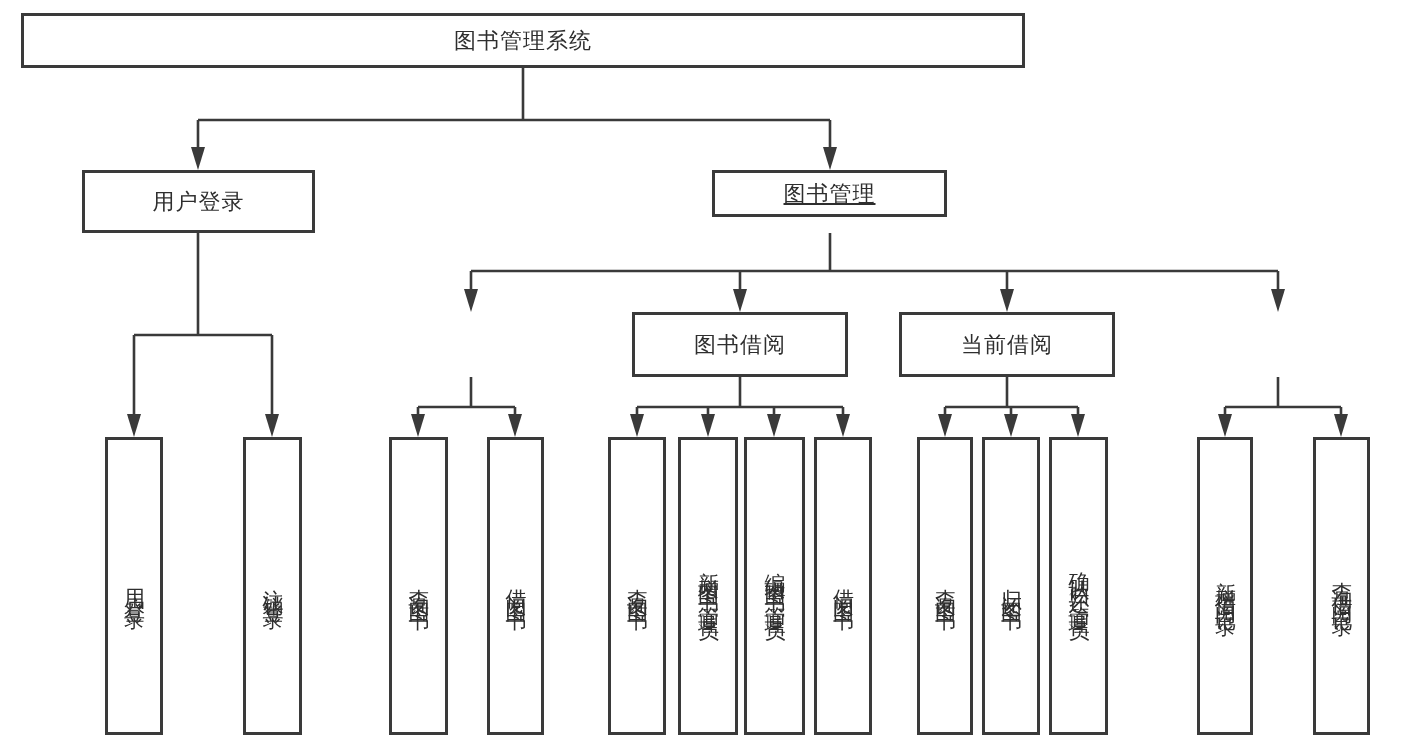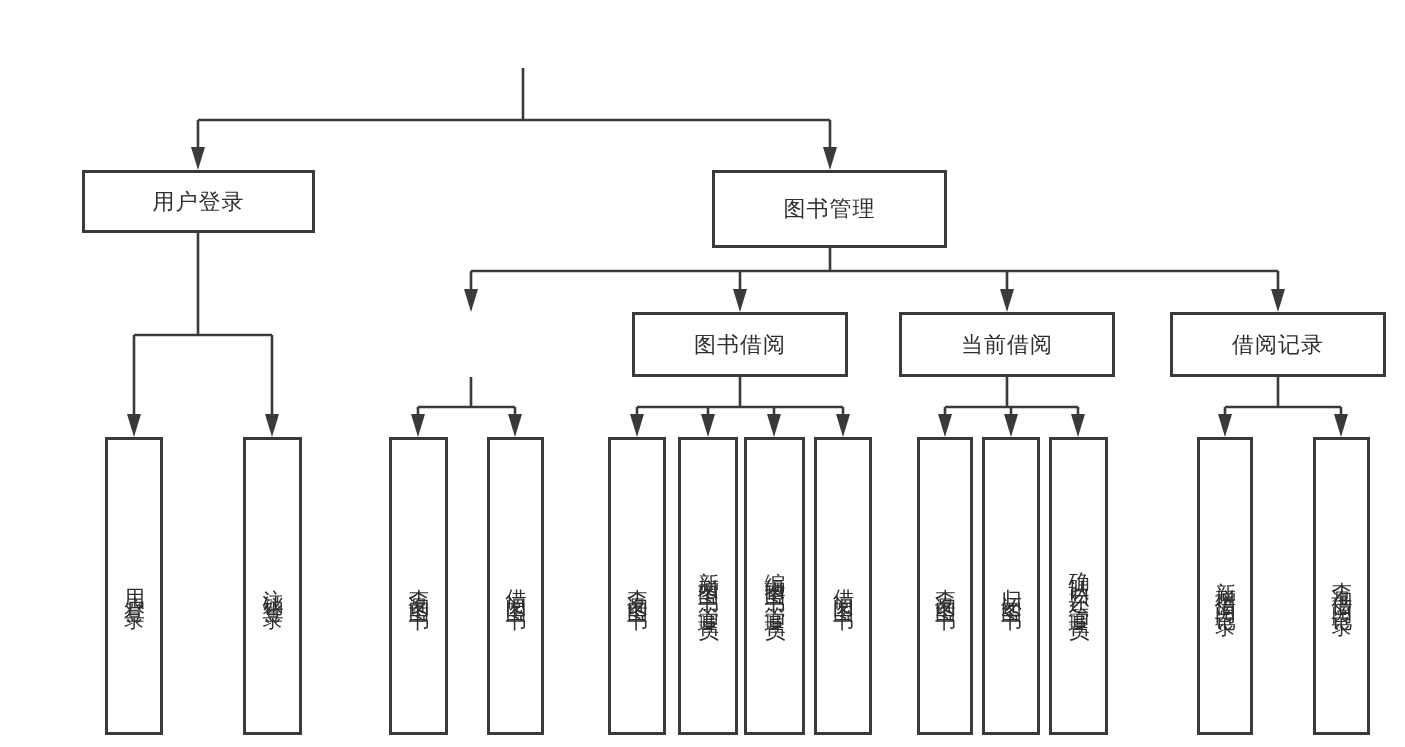--- a/index.html
+++ b/index.html
@@ -32,21 +32,21 @@
   .vbox span{
     writing-mode:vertical-rl;
     font-size:21px;
     letter-spacing:7px;
     line-height:1;
     white-space:nowrap;
   }
   
   #n-root{left:21px;top:13px;width:1004px;height:55px;}
   #n-user-login{left:82px;top:170px;width:233px;height:63px;}
-  #n-book-mgmt{left:712px;top:170px;width:235px;height:78px;}
+  #n-book-mgmt{left:712px;top:170px;width:235px;height:47px;text-decoration:underline;}
   #n-new-book{left:363px;top:312px;width:216px;height:65px;}
   #n-book-borrow{left:632px;top:312px;width:216px;height:65px;}
   #n-current-borrow{left:899px;top:312px;width:216px;height:65px;}
   #n-borrow-records{left:1170px;top:312px;width:216px;height:65px;}
   
   .vbox{top:437px;height:298px;}
   #n-leaf-login{left:105px;width:58px;}
   #n-leaf-logout{left:243px;width:59px;}
   #n-leaf-query1{left:389px;width:59px;}
   #n-leaf-borrow1{left:487px;width:57px;}
@@ -116,36 +116,36 @@
       <path class="head" d="M1071 414 L1085 414 L1078 437 Z"></path>
     </g>
 
     <g>
       <path class="wire" d="M1278 377 V407 M1225 407 H1341 M1225 407 V417 M1341 407 V417"></path>
       <path class="head" d="M1218 414 L1232 414 L1225 437 Z"></path>
       <path class="head" d="M1334 414 L1348 414 L1341 437 Z"></path>
     </g>
   </svg>
 
+  <div class="node hbox" id="n-root">
+    <span>图书管理系统</span>
+  </div>
 
   <div class="node hbox" id="n-user-login">
     <span>用户登录</span>
   </div>
   <div class="node hbox" id="n-book-mgmt">
     <span>图书管理</span>
   </div>
 
   <div class="node hbox" id="n-current-borrow">
     <span>当前借阅</span>
   </div>
   <div class="node hbox" id="n-book-borrow">
     <span>图书借阅</span>
-  </div>
-  <div class="node hbox" id="n-borrow-records">
-    <span>借阅记录</span>
   </div>
 
   <div class="node vbox" id="n-leaf-login">
     <span>用户登录</span>
   </div>
   <div class="node vbox" id="n-leaf-logout">
     <span>注销登录</span>
   </div>
 
   <div class="node vbox" id="n-leaf-query1">

